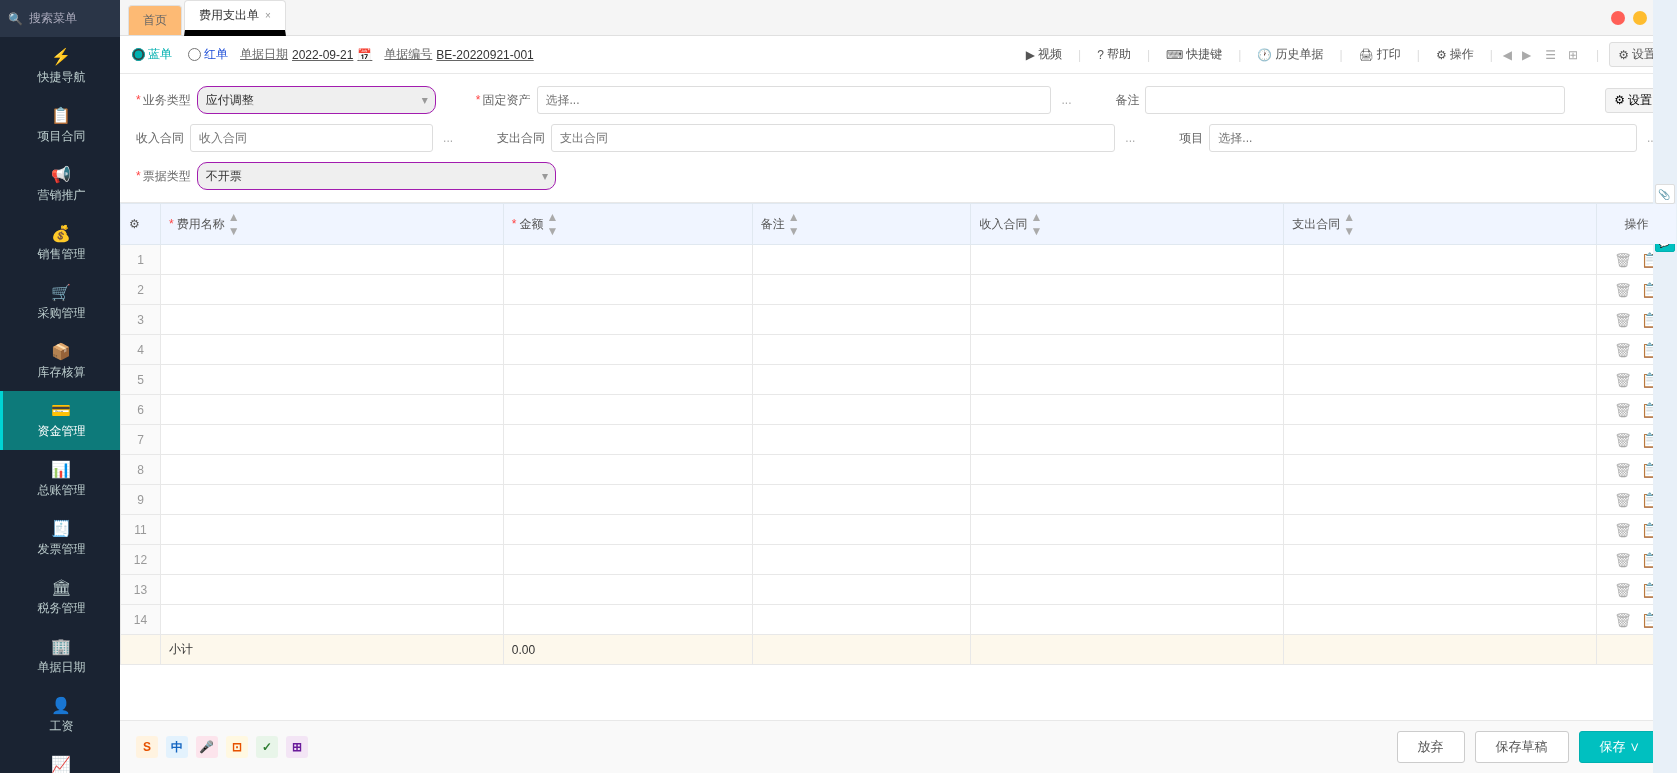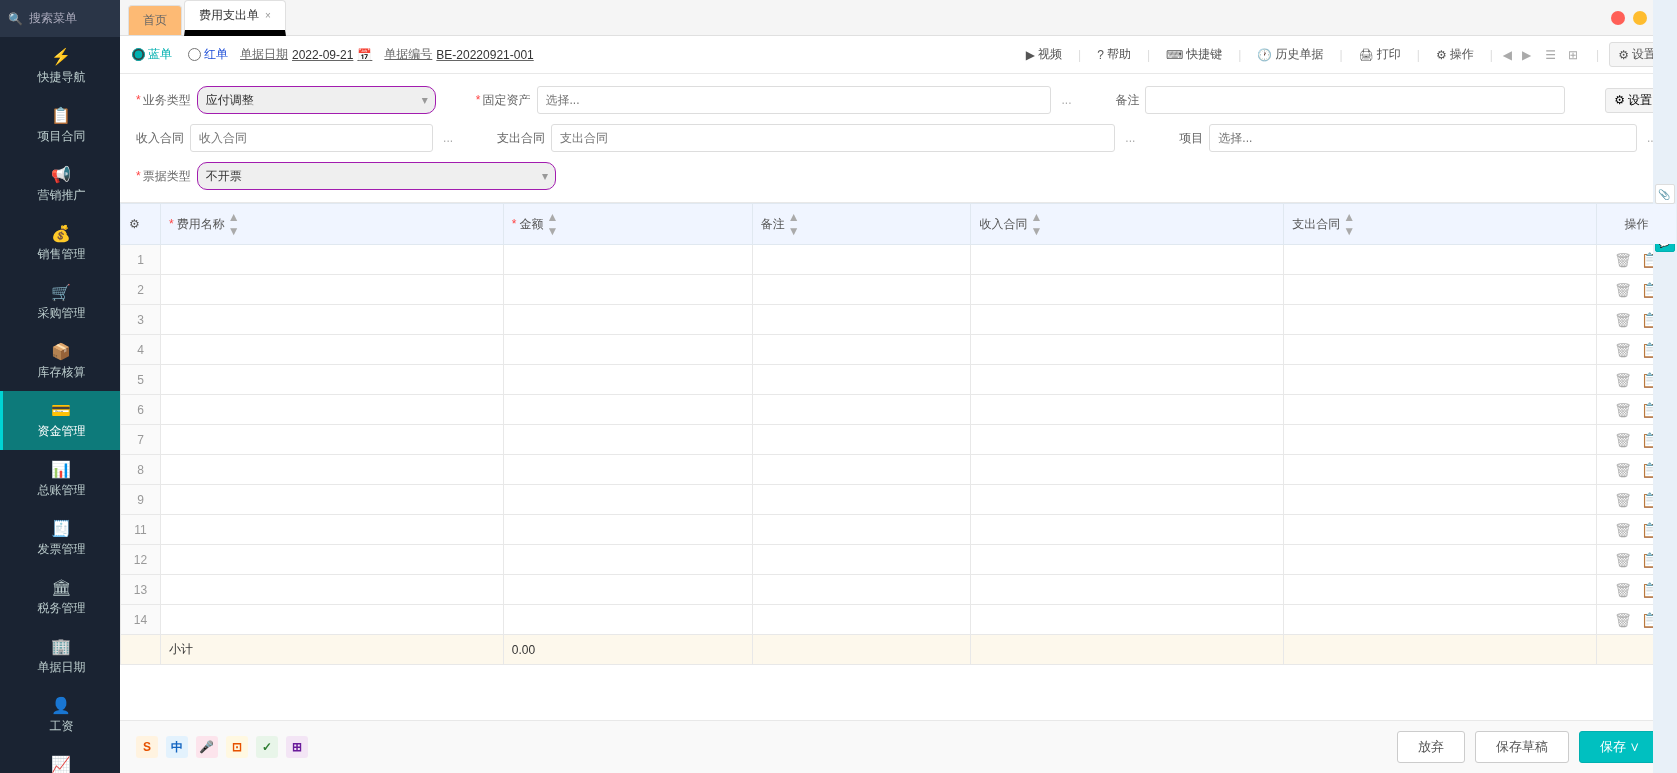--- a/index.html
+++ b/index.html
@@ -181,21 +181,21 @@
       border-top: 1px solid #e8e8e8;
       display: flex;
       align-items: center;
       justify-content: flex-end;
       gap: 10px;
       flex-shrink: 0;
     }
     .brand-icons { display: flex; gap: 8px; margin-right: auto; align-items: center; }
     .brand-icon { width: 22px; height: 22px; background: #e8f5e9; border-radius: 3px; display: flex; align-items: center; justify-content: center; font-size: 12px; color: #2a7a4a; font-weight: bold; cursor: pointer; }
     .sougou-icon { background: #fff3e0; color: #e65100; }
-    .btn { padding: 6px 20px; border-radius: 3px; border: 1px solid #ddd; cursor: pointer; font-size: 13px; font-family: Liberation Serif, serif; }
+    .btn { padding: 6px 20px; border-radius: 3px; border: 1px solid #ddd; cursor: pointer; font-size: 13px; }
     .btn-primary { background: #00c0c0; color: #fff; border-color: #00b0b0; }
     .btn-secondary { background: #fff; color: #555; border: 1px solid #ccc; }
 
     
     .right-tools {
       width: 24px;
       background: #e8f0f8;
       display: flex;
       flex-direction: column;
       align-items: center;

